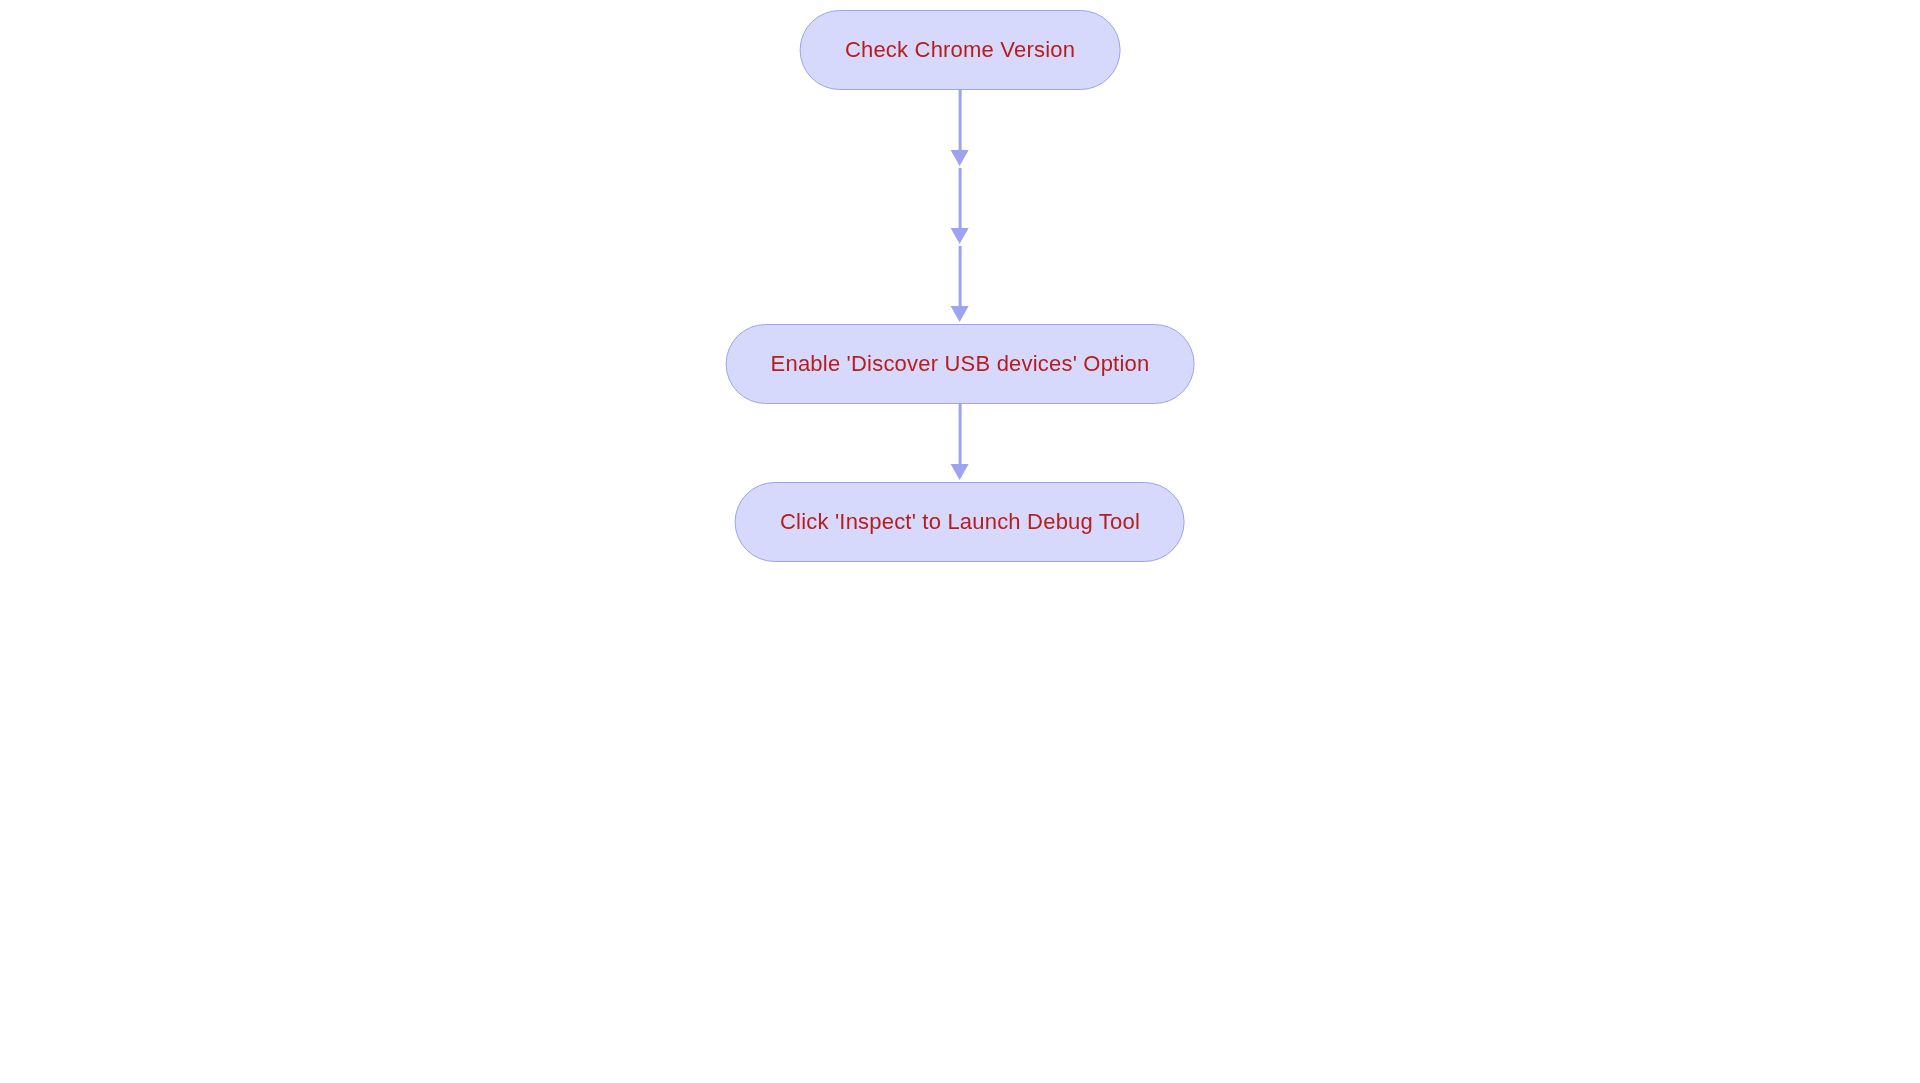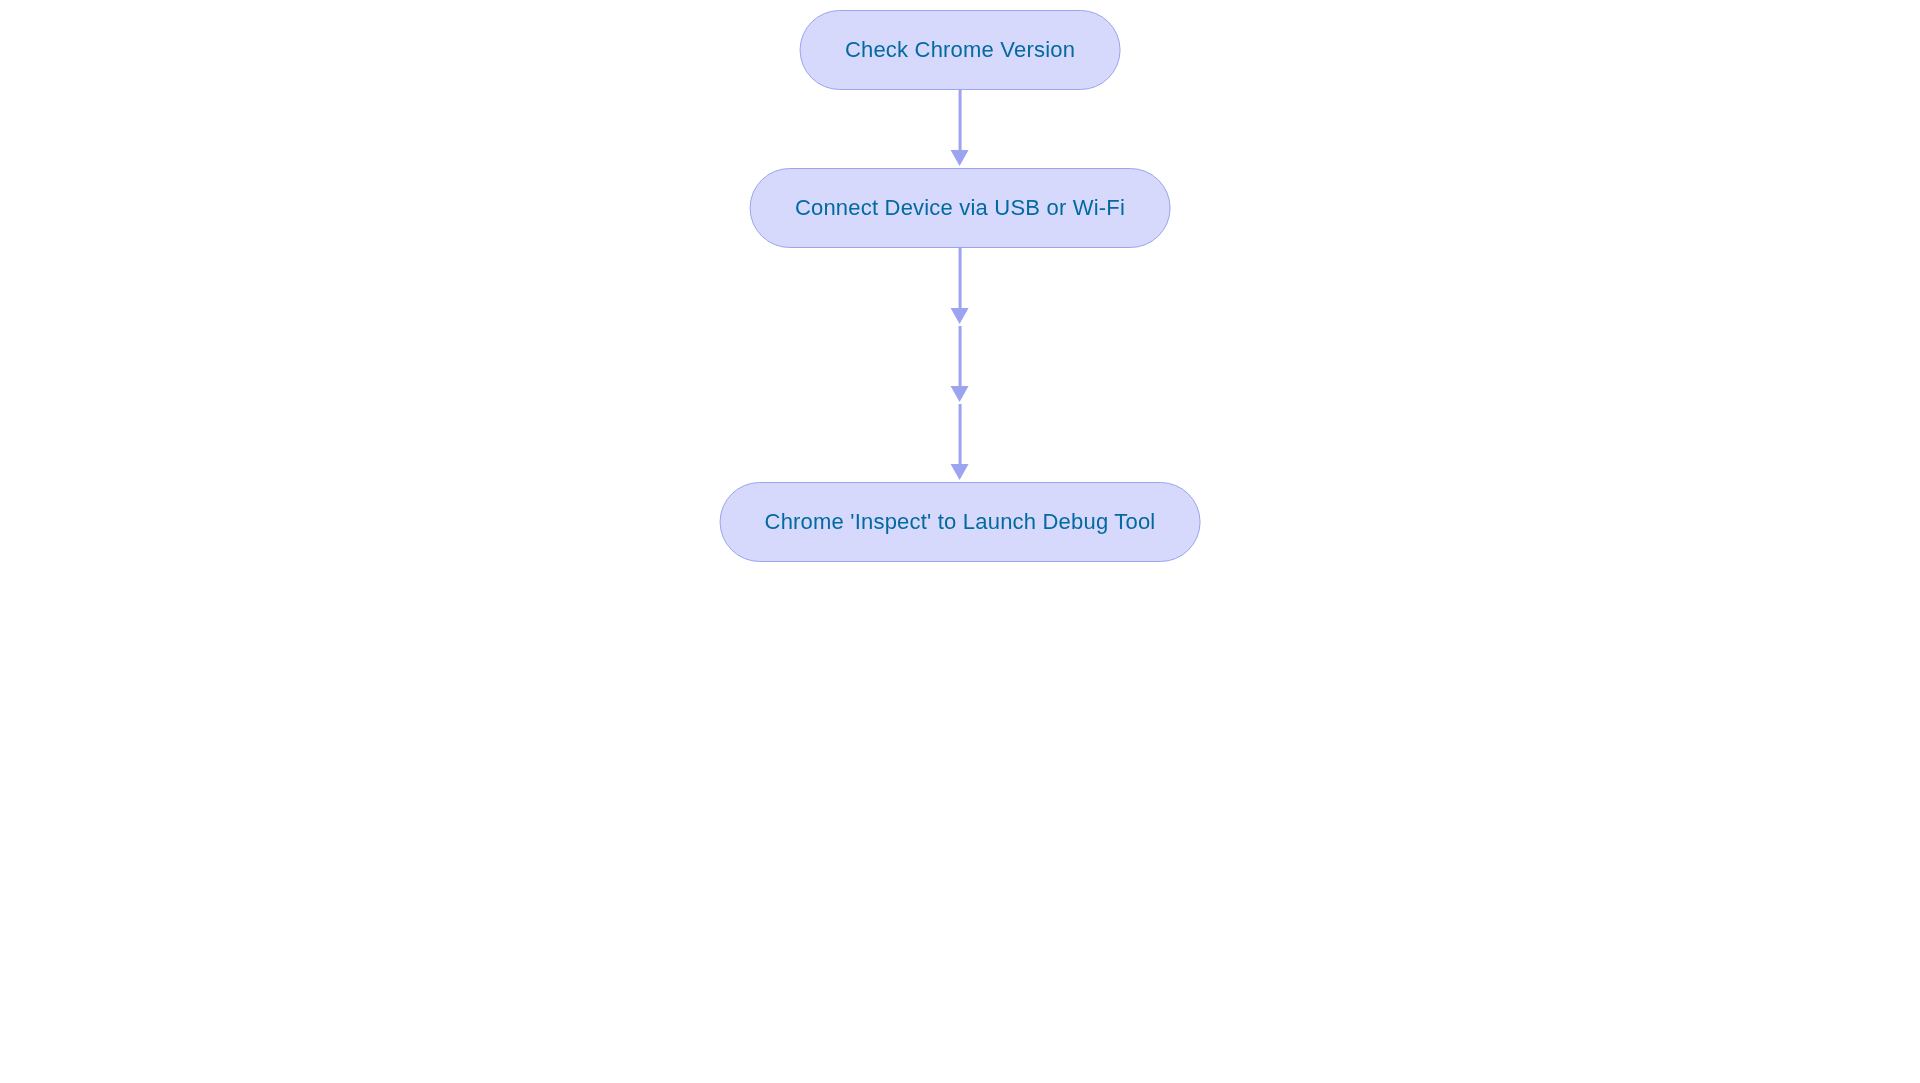--- a/index.html
+++ b/index.html
@@ -25,21 +25,21 @@
       display: flex;
       flex-direction: column;
       align-items: center;
     }
     
     .node {
       background: #d6d9fb;
       border: 1.5px solid #9ca3f0;
       border-radius: 50px;
       padding: 26px 44px;
-      color: #0369a1;
+      color: #b91c1c;
       font-size: 22px;
       font-weight: 400;
       text-align: center;
       white-space: nowrap;
       letter-spacing: 0.2px;
     }
     
     .arrow-container {
       height: 78px;
       width: 20px;
@@ -73,38 +73,38 @@
 
   <div class="node">
     <span>Check Chrome Version</span>
   </div>
 
   <div class="arrow-container">
     <div class="arrow-line"></div>
     <div class="arrow-head"></div>
   </div>
 
-  <div class="node">
-    <span>Connect Device via USB or Wi-Fi</span>
-  </div>
-
-  <div class="arrow-container">
-    <div class="arrow-line"></div>
-    <div class="arrow-head"></div>
-  </div>
-
 
   <div class="arrow-container">
     <div class="arrow-line"></div>
     <div class="arrow-head"></div>
   </div>
 
 
   <div class="arrow-container">
     <div class="arrow-line"></div>
     <div class="arrow-head"></div>
   </div>
 
   <div class="node">
-    <span>Chrome 'Inspect' to Launch Debug Tool</span>
+    <span>Enable 'Discover USB devices' Option</span>
+  </div>
+
+  <div class="arrow-container">
+    <div class="arrow-line"></div>
+    <div class="arrow-head"></div>
+  </div>
+
+  <div class="node">
+    <span>Click 'Inspect' to Launch Debug Tool</span>
   </div>
 
 </div>
 
 </body></html>

